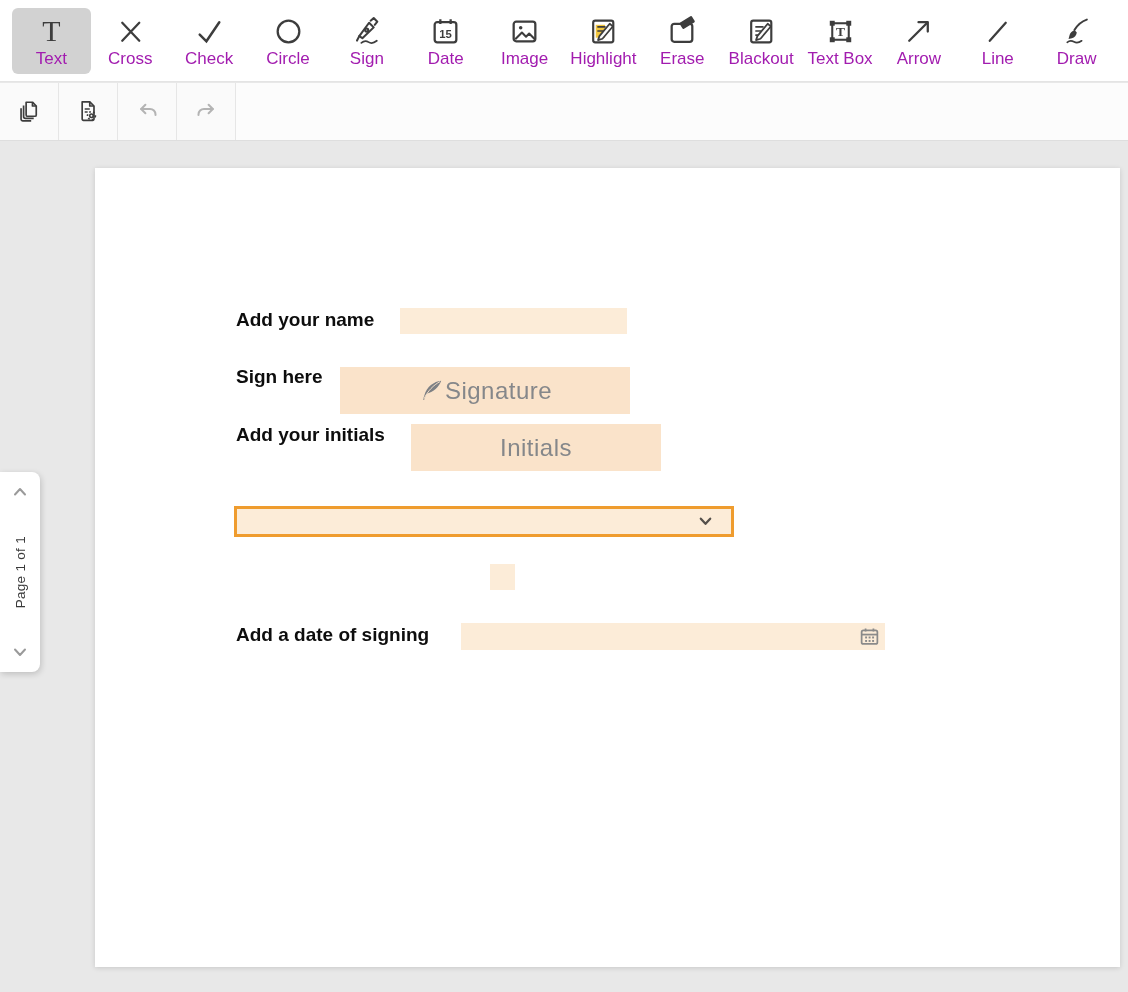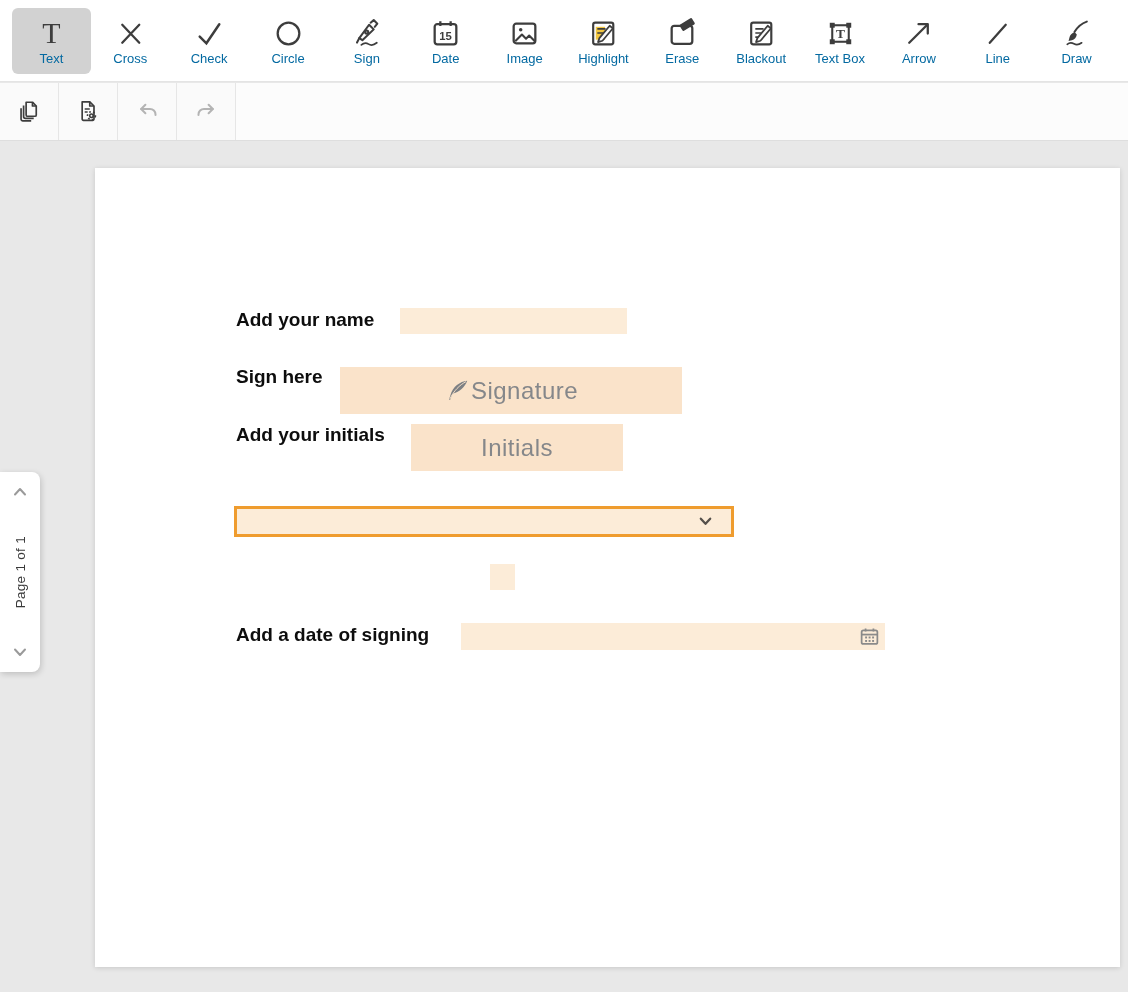--- a/index.html
+++ b/index.html
@@ -22,21 +22,21 @@
     border-bottom:1px solid #e4e4e4;display:flex;justify-content:space-between;
     align-items:flex-start;padding:0 12px;
   }
   .tool{
     width:80px;height:66px;margin-top:8px;border-radius:6px;
     display:flex;flex-direction:column;align-items:center;justify-content:center;
     gap:2px;color:#3d3d3d;cursor:pointer;background:transparent;border:none;
   }
   .tool.selected{background:var(--selected-tool-bg);}
   .tool svg{width:33px;height:33px;display:block;}
-  .tool .lbl{font-size:13px;color:#0369a1;white-space:nowrap;line-height:1;}
+  .tool .lbl{font-size:17px;color:#a21caf;white-space:nowrap;line-height:1;}
   
   .toolbar2{
     position:absolute;top:83px;left:0;width:1128px;height:58px;background:#fcfcfc;
     border-bottom:1px solid #dedede;display:flex;
   }
   .cell{
     width:59px;height:100%;border-right:1px solid #e6e6e6;background:#fafafa;
     display:flex;align-items:center;justify-content:center;cursor:pointer;border-top:none;border-left:none;border-bottom:none;
   }
   .cell svg{width:27px;height:27px;}
@@ -48,27 +48,27 @@
     position:absolute;left:75px;top:27px;width:1025px;height:799px;background:#fff;
     box-shadow:0 1px 5px rgba(0,0,0,0.14);
     margin-left:20px;
   }
   .doc-label{
     position:absolute;font-size:19px;font-weight:bold;color:#0d0d0d;line-height:22px;white-space:nowrap;
   }
   .fld{position:absolute;background:var(--field-fill);}
   .fld-name{left:305px;top:140px;width:227px;height:26px;}
   .fld-sig{
-    left:245px;top:199px;width:342px;height:47px;background:var(--signature-fill);
+    left:245px;top:199px;width:290px;height:47px;background:var(--signature-fill);
     display:flex;align-items:center;justify-content:center;gap:0;color:var(--placeholder-text);
   }
   .fld-sig .ph,.fld-init .ph{font-size:24px;color:var(--placeholder-text);letter-spacing:.5px;}
   .fld-sig svg{width:27px;height:27px;color:#7d8084;}
   .fld-init{
-    left:316px;top:256px;width:212px;height:47px;background:var(--signature-fill);
+    left:316px;top:256px;width:250px;height:47px;background:var(--signature-fill);
     display:flex;align-items:center;justify-content:center;
   }
   .fld-dropdown{
     left:139px;top:338px;width:500px;height:31px;border:3px solid var(--active-border);
     display:flex;align-items:center;justify-content:flex-end;padding-right:18px;
   }
   .fld-dropdown svg{width:15px;height:15px;color:#55504b;}
   .fld-check{left:395px;top:396px;width:25px;height:26px;cursor:pointer;}
   .fld-date{
     left:366px;top:455px;width:424px;height:27px;

